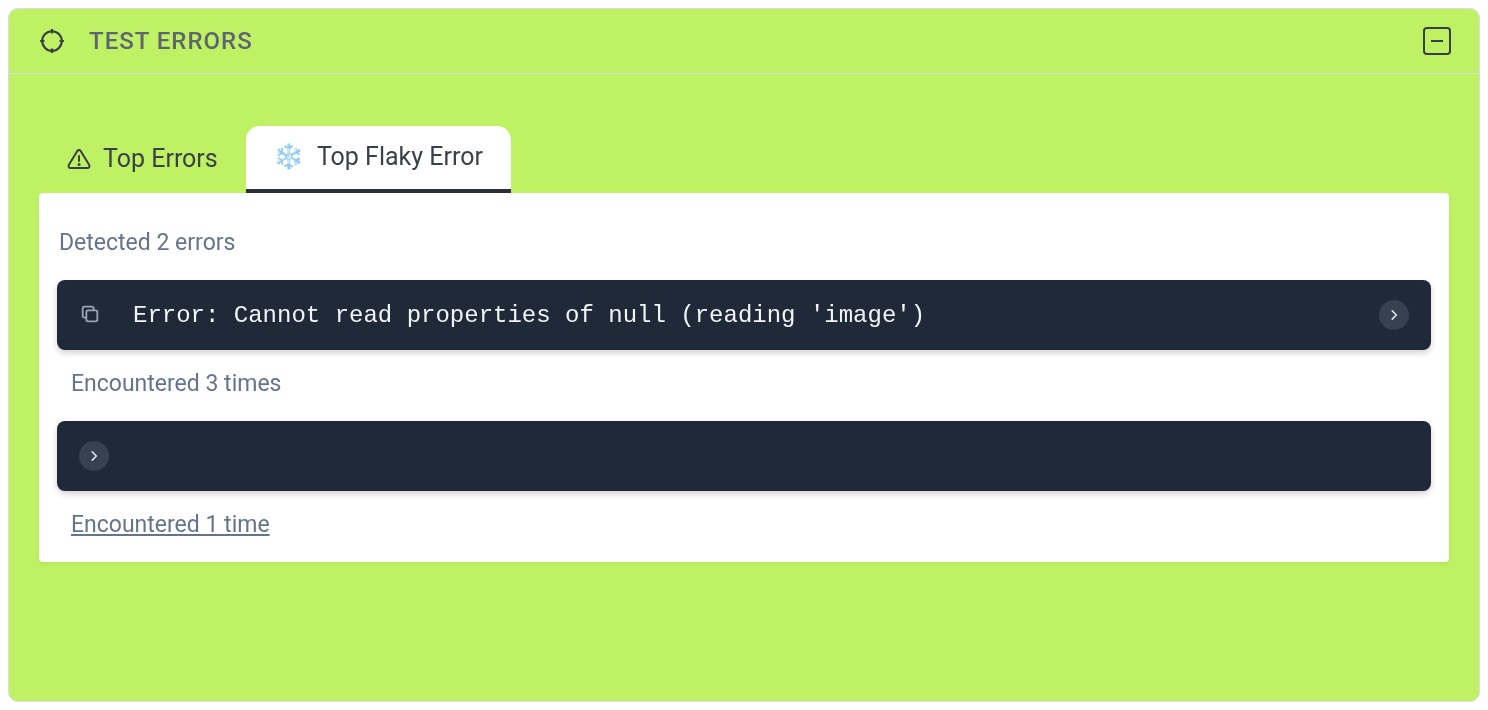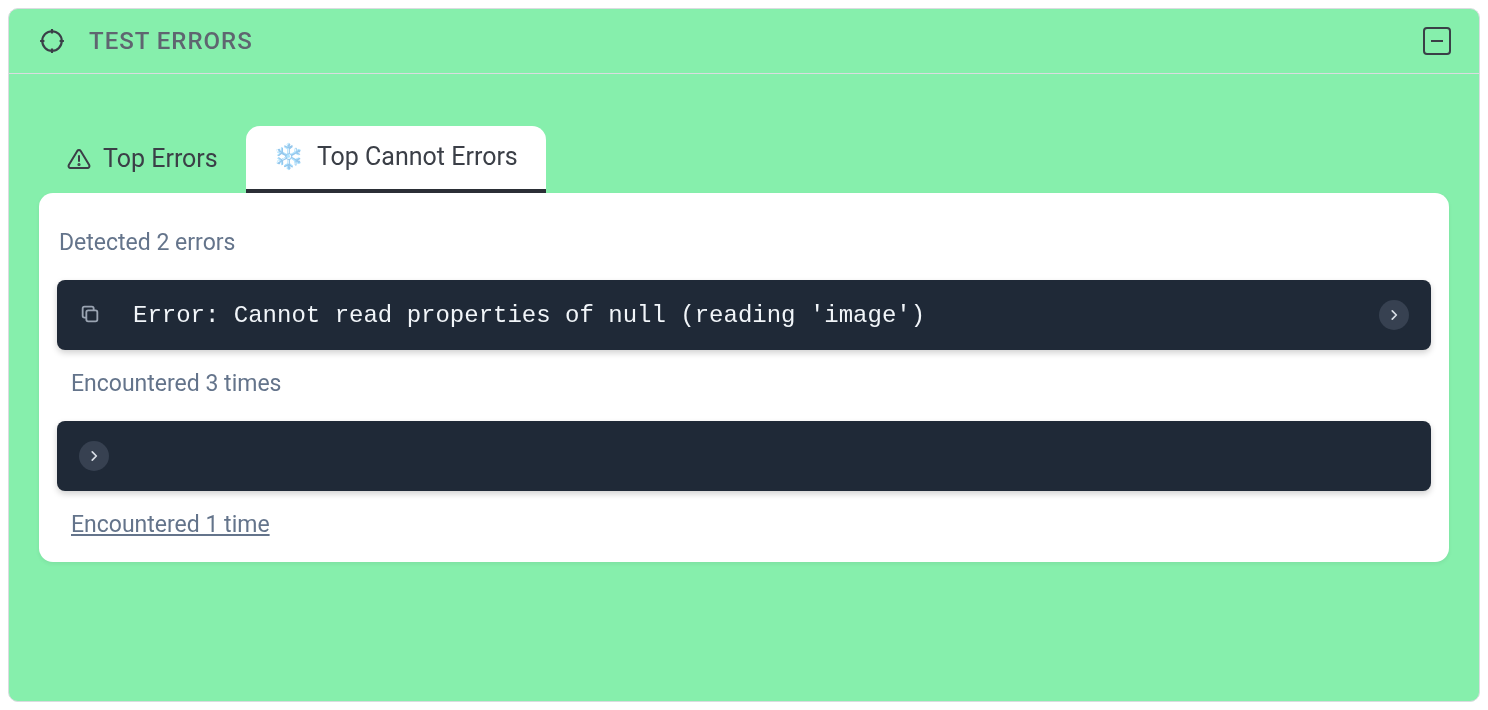--- a/index.html
+++ b/index.html
@@ -6,21 +6,21 @@
     body {
       font-family: -apple-system, BlinkMacSystemFont, "Segoe UI", Roboto, Helvetica, Arial, sans-serif;
       background: #ffffff;
       padding: 8px;
       width: 1488px;
       height: 710px;
     }
     .panel {
       border: 1px solid #dadce0;
       border-radius: 10px;
-      background: #86efac;
+      background: #bef264;
       overflow: hidden;
       height: 694px;
     }
     .panel-header {
       display: flex;
       align-items: center;
       justify-content: space-between;
       padding: 18px 28px 18px 30px;
       border-bottom: 1px solid #dadce0;
     }
@@ -82,21 +82,21 @@
       display: inline-flex;
       align-items: center;
     }
     .snowflake {
       font-size: 25px;
       line-height: 1;
       color: #8bc7ff;
     }
     .content-card {
       background: #ffffff;
-      border-radius: 14px;
+      border-radius: 4px;
       padding: 26px 0 24px 0;
       margin-top: 0;
       box-shadow: 0 2px 4px rgba(0,0,0,0.06);
     }
     .summary-text {
       font-size: 23px;
       color: #64748b;
       padding: 10px 20px 24px 20px;
     }
     .error-row {
@@ -181,21 +181,21 @@
           <svg viewBox="0 0 24 24" width="24" height="24" fill="none" stroke="#3b3f47" stroke-width="2" stroke-linejoin="round" stroke-linecap="round">
             <path d="M10.3 3.9 1.8 18a2 2 0 0 0 1.7 3h17a2 2 0 0 0 1.7-3L13.7 3.9a2 2 0 0 0-3.4 0z"></path>
             <line x1="12" y1="9" x2="12" y2="14"></line>
             <circle cx="12" cy="17.5" r="0.6" fill="#3b3f47"></circle>
           </svg>
         </span>
         <span>Top Errors</span>
       </div>
       <div class="tab active">
         <span class="tab-icon snowflake">❄️</span>
-        <span>Top Cannot Errors</span>
+        <span>Top Flaky Error</span>
       </div>
     </div>
 
     <div class="content-card">
       <div class="summary-text">Detected 2 errors</div>
 
       <div class="error-row">
         <div class="error-left">
           <span class="copy-icon">
             <svg viewBox="0 0 24 24" width="22" height="22" fill="none" stroke="currentColor" stroke-width="2">

